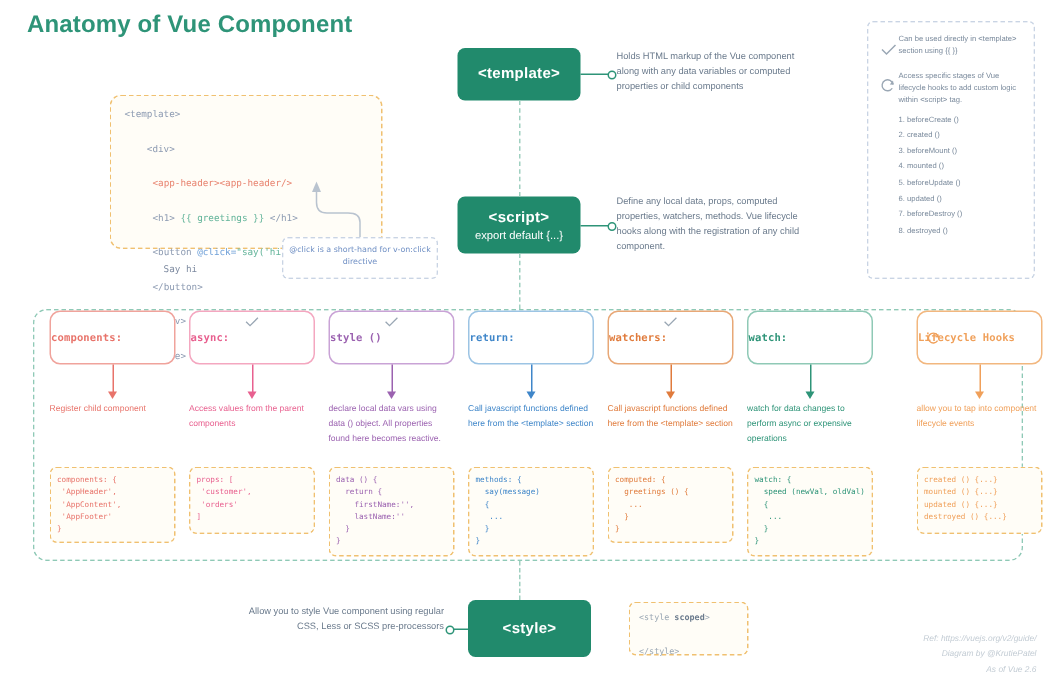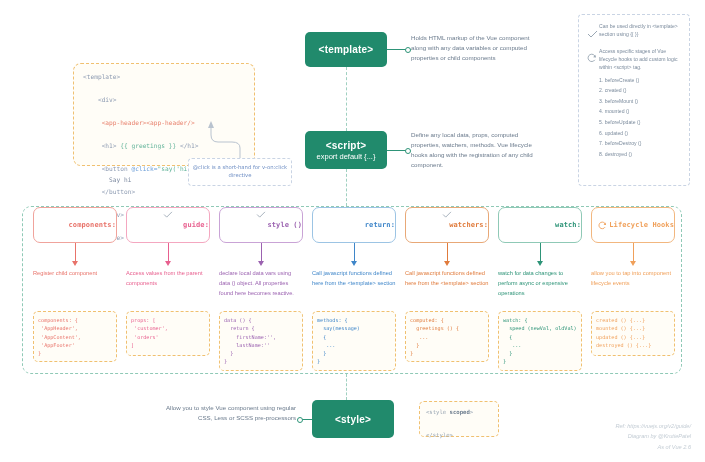--- a/index.html
+++ b/index.html
@@ -88,21 +88,21 @@
 
   
   .options-panel{
     position:absolute;left:22px;top:206px;width:660px;height:168px;
     border:1px dashed #8fc9b6;border-radius:9px;box-sizing:border-box;
   }
   .col{position:absolute;top:0;width:84px;}
   .col-head{
     height:36px;border:1px solid;border-radius:7px;background:#fff;
     box-sizing:border-box;display:flex;flex-direction:column;
-    align-items:flex-end;justify-content:center;position:relative;
+    align-items:flex-start;justify-content:center;position:relative;
   }
   .col-head .ch-text{
     font-family:"DejaVu Sans Mono",monospace;font-size:7px;font-weight:bold;
     letter-spacing:.1px;text-align:center;line-height:1.25;
   }
   .check{
     position:absolute;top:3px;left:0;right:0;text-align:center;
     font-size:8px;color:#9aa7b4;line-height:1;
   }
   .cyc{
@@ -144,20 +144,21 @@
   .footer{
     position:absolute;right:14px;bottom:10px;text-align:right;
     font-size:5.6px;line-height:1.85;color:#c3ccd4;font-style:italic;
   }
 </style>
 </head>
 <body>
 
 <div class="page">
 
+  <div class="title">Anatomy of Vue Component</div>
 
   <div class="code-card">
     <pre><span class="c-tag">&lt;template&gt;</span>
 
     <span class="c-tag">&lt;div&gt;</span>
 
      <span class="c-red">&lt;app-header&gt;&lt;app-header/&gt;</span>
 
      <span class="c-tag">&lt;h1&gt;</span> <span class="c-green">{{ greetings }}</span> <span class="c-tag">&lt;/h1&gt;</span>
 
@@ -257,21 +258,21 @@
  'AppContent',
  'AppFooter'
 }</pre>
           </div>
         </div>
         <div class="col" style="left: 103px;">
           <div class="col-head" style="border-color:#f4a7c0">
             <div class="check"><svg width="10" height="7" viewBox="0 0 11 8">
                 <path d="M1,4 L4,7 L10,1" fill="none" stroke="#9aa7b4" stroke-width="1"></path>
               </svg></div>
-            <div class="ch-text" style="color:#e8608f">guide:</div>
+            <div class="ch-text" style="color:#e8608f">async:</div>
           </div>
           <div class="arrow" style="background:#e8608f">
             <i style="border-top-color:#e8608f"></i>
           </div>
           <div class="col-desc" style="color:#e8608f">Access values from the parent components</div>
           <div class="snippet">
             <pre style="color:#e8608f">props: [
  'customer',
  'orders'
 ]</pre>
@@ -343,21 +344,21 @@
           <div class="col-desc" style="color:#2e9478">watch for data changes to perform async or expensive operations</div>
           <div class="snippet">
             <pre style="color:#2e9478">watch: {
   speed (newVal, oldVal)
   {
    ...
   }
 }</pre>
           </div>
         </div>
-        <div class="col" style="left: 568px;">
+        <div class="col" style="left: 588px;">
           <div class="col-head" style="border-color:#f2b77f">
             <div class="cyc"><svg width="9" height="9" viewBox="0 0 12 12">
                 <path d="M10,5 A4.4,4.4 0 1 0 9.4,8.2" fill="none" stroke="#f0a05a" stroke-width="1.2"></path>
                 <path d="M10,2 L10.6,5.4 L7.4,5.1 Z" fill="#f0a05a"></path>
               </svg></div>
             <div class="ch-text" style="color:#f0a05a">Lifecycle
 Hooks</div>
           </div>
           <div class="arrow" style="background:#f0a05a">
             <i style="border-top-color:#f0a05a"></i>

